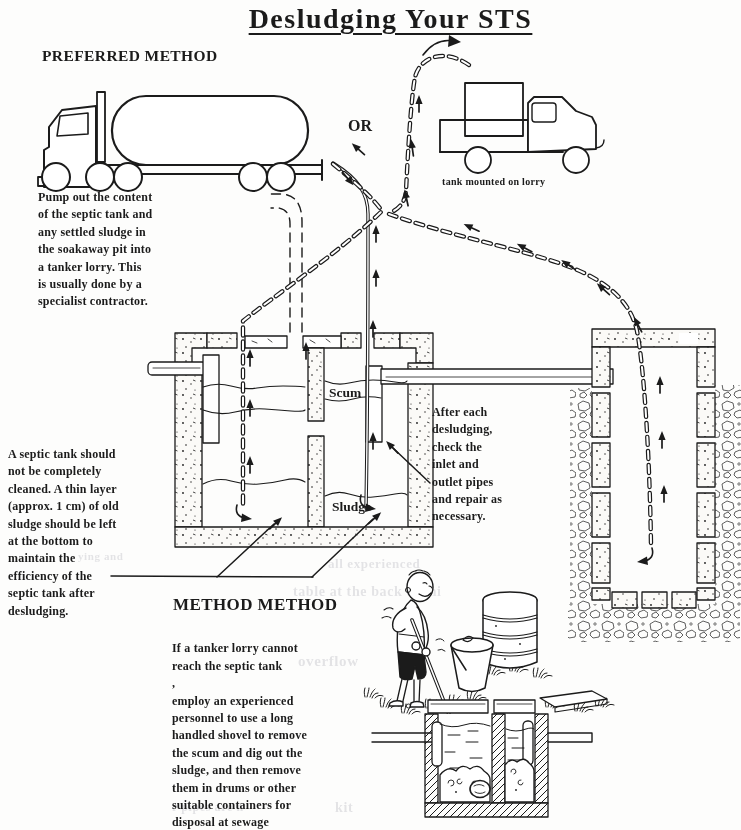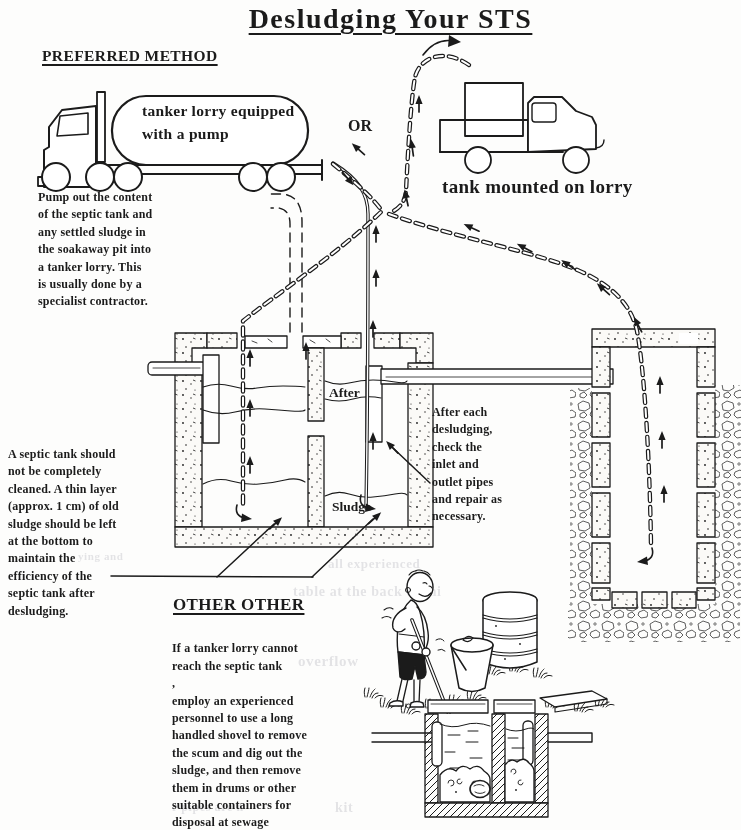--- a/index.html
+++ b/index.html
@@ -1,20 +1,20 @@
 <!DOCTYPE html>
 <html><head>
 <meta charset="utf-8">
 <style>
   html,body{margin:0;padding:0;background:#e8e8e8;}
   #page{position:relative;width:741px;height:830px;background:#fdfdfc;overflow:hidden;
         font-family:"Liberation Serif","DejaVu Serif",serif;color:#1b1b1b;}
   .abs{position:absolute;}
   .note{white-space:pre-line;font-size:12px;font-weight:700;line-height:1.45;letter-spacing:.2px;}
-  .hd{font-weight:700;text-decoration:underline;text-underline-offset:3px;text-decoration-thickness:2px;letter-spacing:.4px;}
+  .hd{font-weight:700;text-underline-offset:3px;text-decoration-thickness:2px;letter-spacing:.4px;}
   .lbl{font-weight:700;}
   .ghost{position:absolute;font-weight:700;color:#3c3c55;opacity:.13;white-space:nowrap;letter-spacing:.6px;}
   #title{left:20px;top:3px;width:741px;text-align:center;font-size:28px;font-weight:700;
          letter-spacing:1.5px;text-decoration:underline;text-underline-offset:5px;text-decoration-thickness:2px;}
   svg{position:absolute;left:0;top:0;}
   .txt{position:absolute;z-index:3;}
   #art{z-index:2;}
 </style>
 </head>
 <body>
@@ -302,36 +302,34 @@
   <span class="ghost" style="left:293px;top:584px;font-size:14px">table at the back of thi</span>
   <span class="ghost" style="left:298px;top:653px;font-size:15px">overflow</span>
   <span class="ghost" style="left:172px;top:800px;font-size:12px">r pipes are n</span>
   <span class="ghost" style="left:335px;top:800px;font-size:14px">kit</span>
   <span class="ghost" style="left:78px;top:550px;font-size:11px">ying and</span>
 
   <div id="title" class="abs txt">Desludging Your STS</div>
 
   <div class="abs txt hd" style="left:42px;top:47px;font-size:15.5px">PREFERRED METHOD</div>
 
-  <div class="abs txt lbl note" style="left:142px;top:99px;width:185px;font-size:15.5px;line-height:1.5;letter-spacing:.3px">tanker lorry equipped
-with a pump</div>
 
   <div class="abs txt lbl" style="left:348px;top:117px;font-size:16px">OR</div>
 
-  <div class="abs txt lbl" style="left:442px;top:176px;font-size:19px;letter-spacing:.3px">tank mounted on lorry</div>
+  <div class="abs txt lbl" style="left:442px;top:176px;font-size:10px;letter-spacing:.3px">tank mounted on lorry</div>
 
   <div class="abs txt note" style="left:38px;top:189px;width:150px">Pump out the content
 of the septic tank and
 any settled sludge in
 the soakaway pit into
 a tanker lorry. This
 is usually done by a
 specialist contractor.</div>
 
-  <div class="abs txt lbl" style="left:329px;top:385px;font-size:13.5px">After</div>
+  <div class="abs txt lbl" style="left:329px;top:385px;font-size:13.5px">Scum</div>
   <div class="abs txt lbl" style="left:332px;top:499px;font-size:13.5px">Sludge</div>
 
   <div class="abs txt note" style="left:432px;top:404px;width:100px">After each
 desludging,
 check the
 inlet and
 outlet pipes
 and repair as
 necessary.</div>
 
@@ -339,21 +337,21 @@
 not be completely
 cleaned. A thin layer
 (approx. 1 cm) of old
 sludge should be left
 at the bottom to
 maintain the
 efficiency of the
 septic tank after
 desludging.</div>
 
-  <div class="abs txt hd" style="left:173px;top:595px;font-size:17px">OTHER OTHER</div>
+  <div class="abs txt hd" style="left:173px;top:595px;font-size:17px">METHOD METHOD</div>
 
   <div class="abs txt note" style="left:172px;top:623px;width:210px">
     <span>If a tanker lorry cannot
 reach the septic tank
 , 
 </span><span style="text-underline-offset:2px">employ an experienced
 personnel</span><span> to use a long
 handled shovel to remove
 the scum and dig out the
 sludge, and then remove

